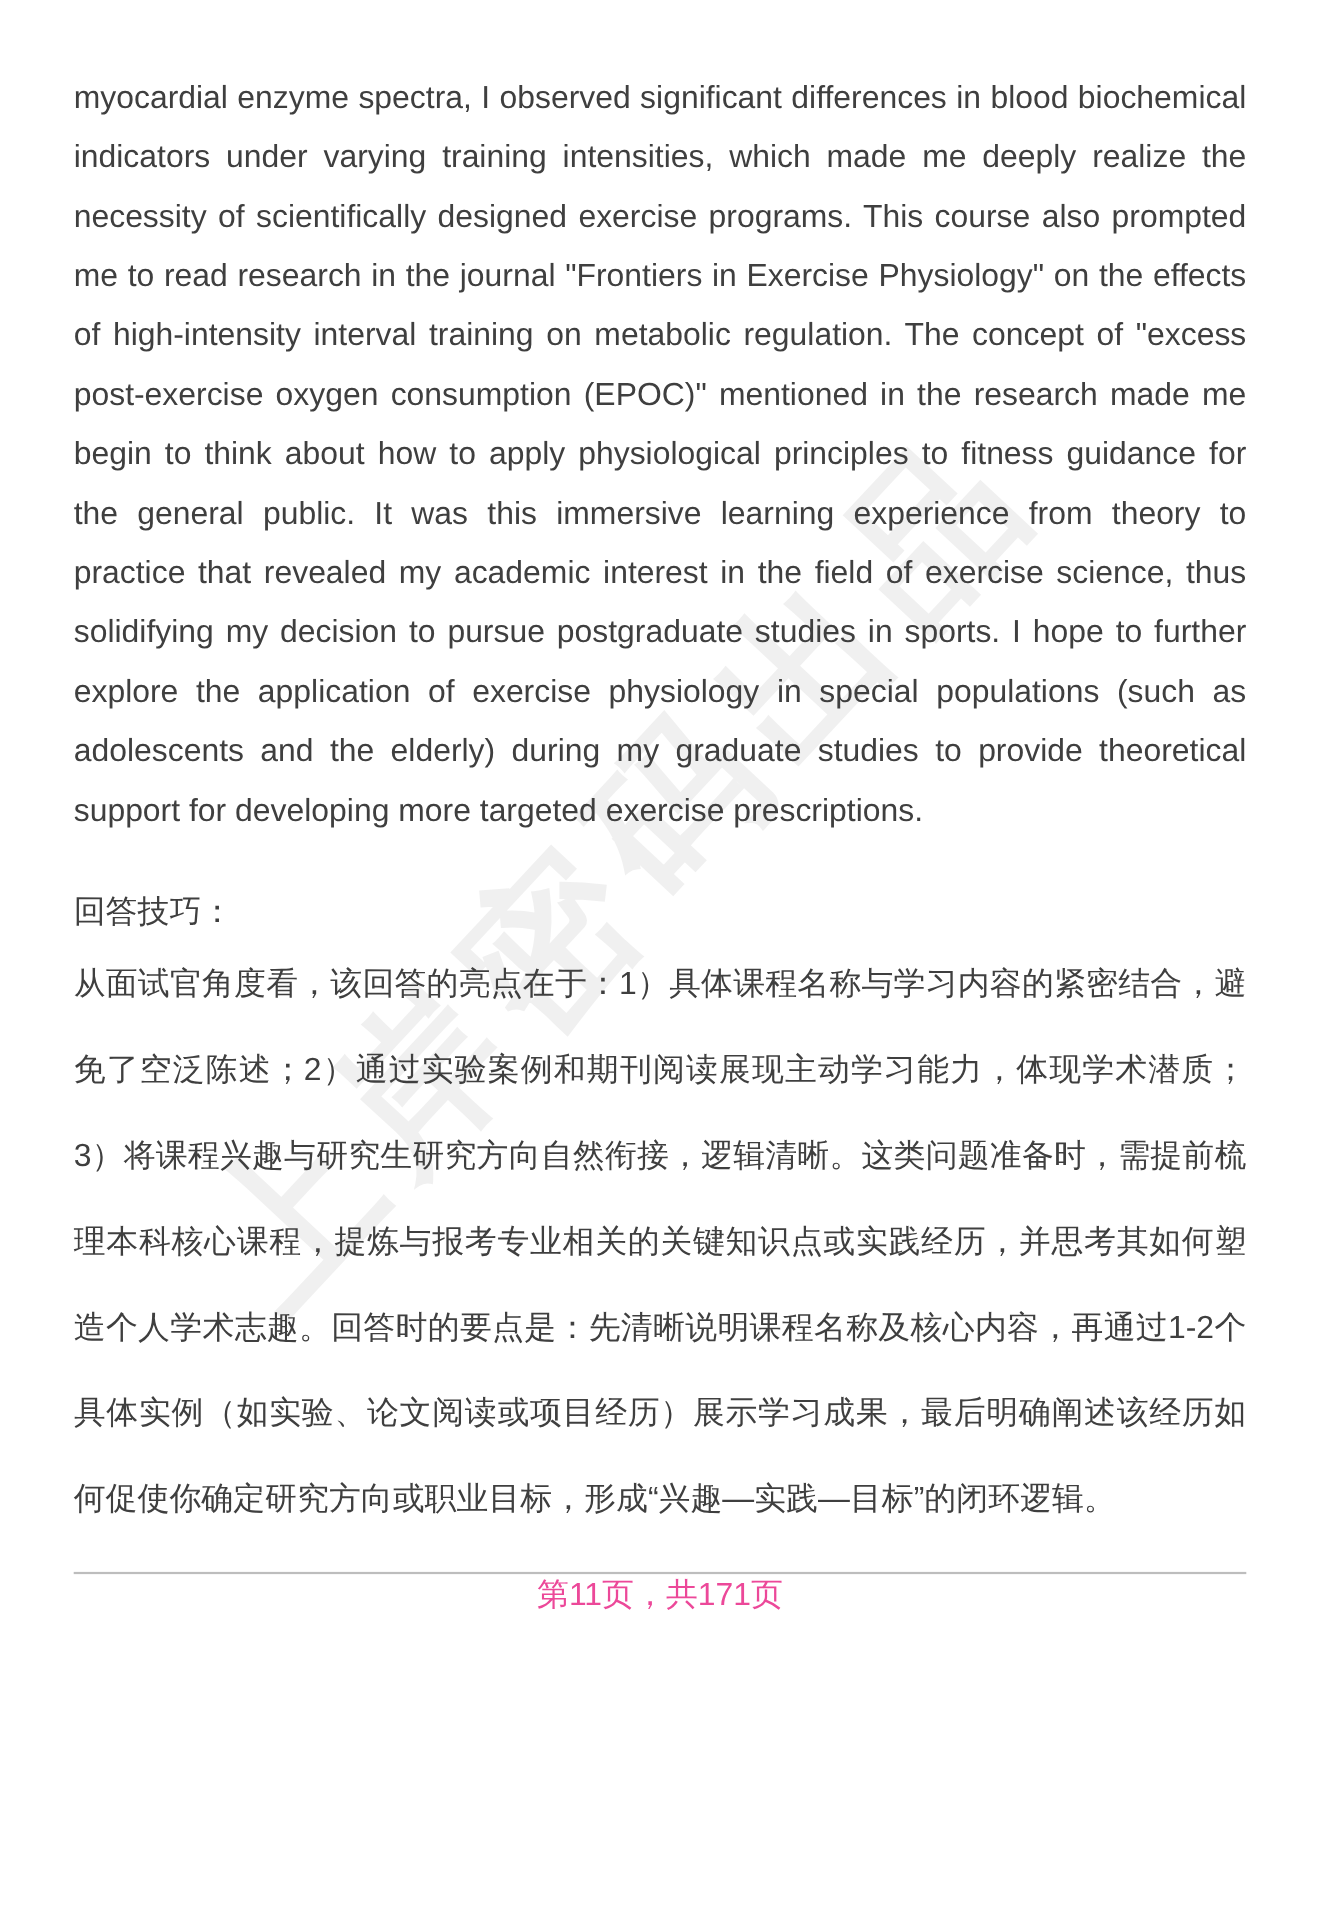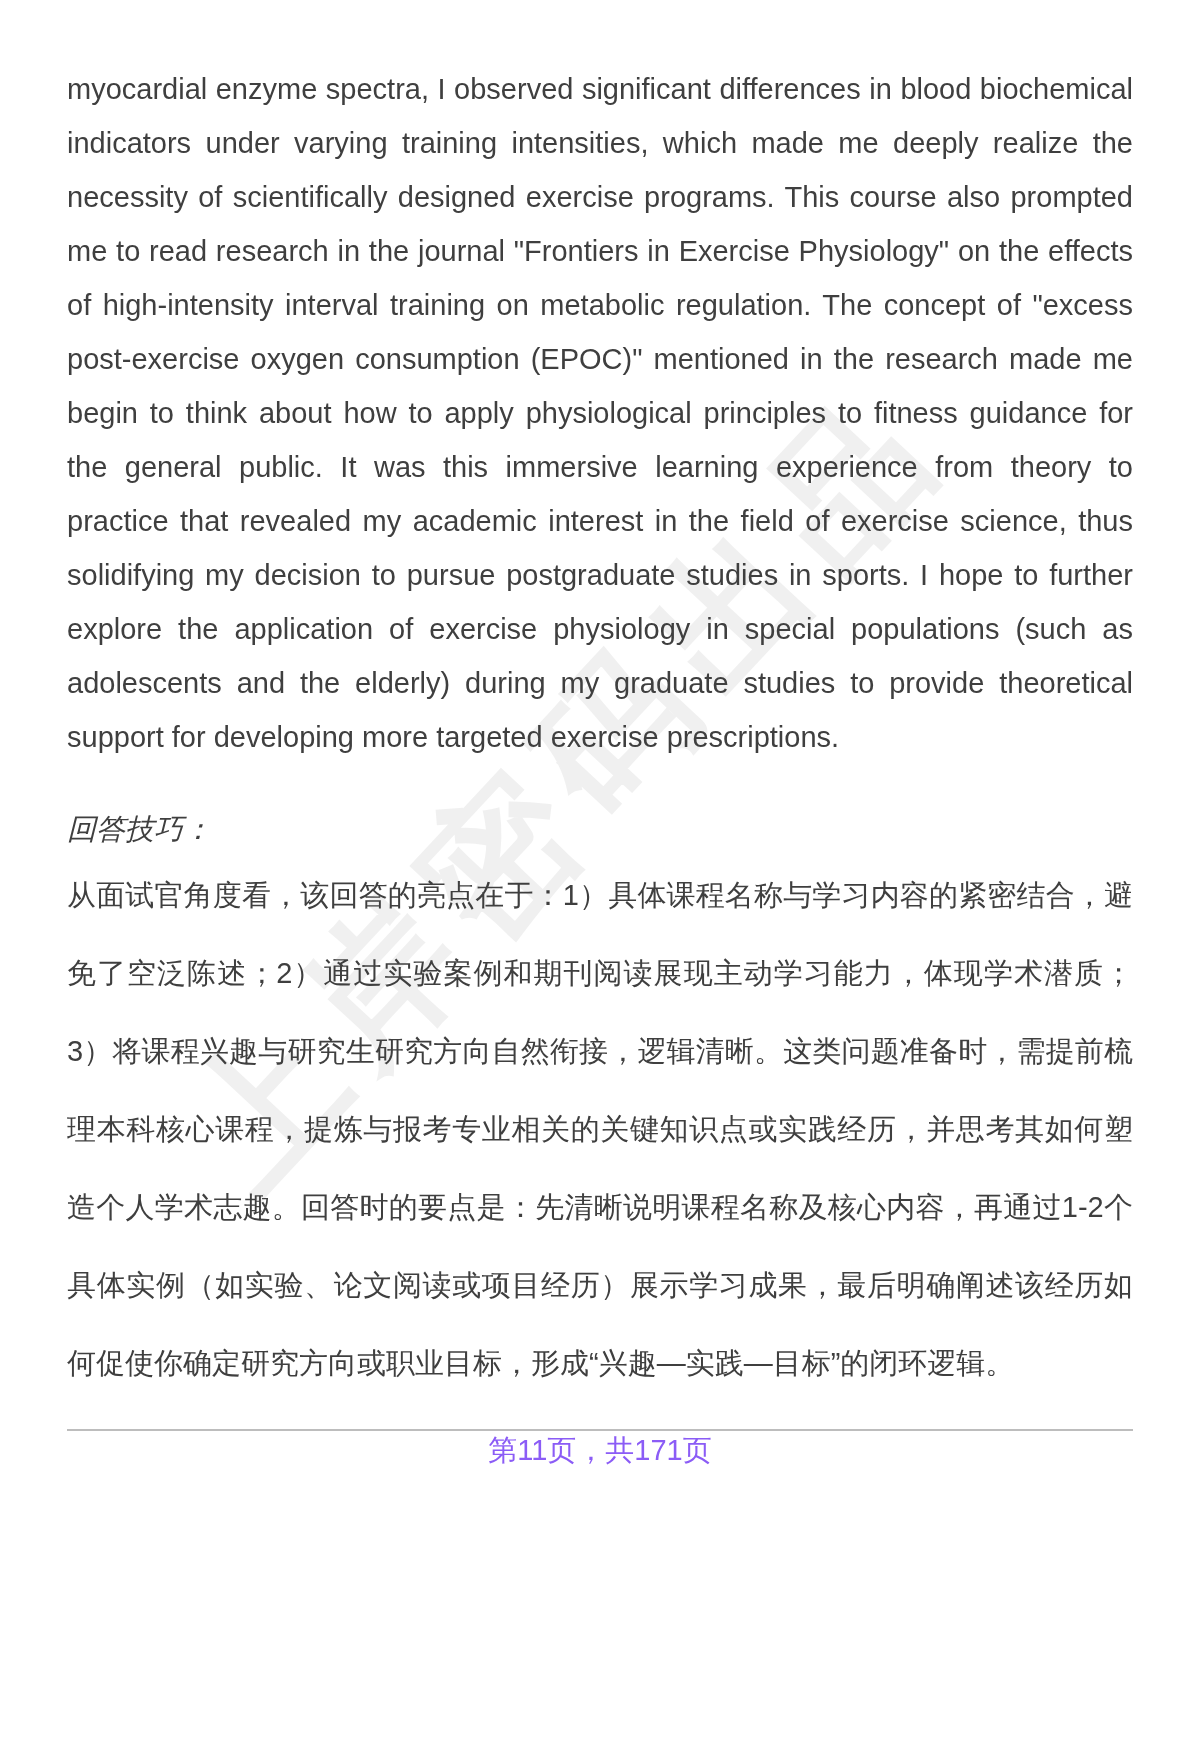--- a/index.html
+++ b/index.html
@@ -39,21 +39,20 @@
     font-size: 29px;
     line-height: 54px;
     text-align: justify;
     margin: 0;
   }
 
   .tips-heading {
     font-size: 29px;
     line-height: 54px;
     margin: 38px 0 0 0;
-    font-style: italic;
   }
 
   .body-zh {
     font-size: 29px;
     line-height: 78px;
     text-align: justify;
     margin: 0;
   }
 
   .divider {
@@ -69,21 +68,21 @@
     line-height: 43px;
     margin: 36px 0 0 0;
     text-align: justify;
   }
 
   .page-footer {
     text-align: center;
     font-size: 29px;
     line-height: 34px;
     margin: 2px 0 0 0;
-    color: #8b5cf6;
+    color: #ec4899;
   }
 </style>
 </head>
 <body>
 
 <div class="watermark">上岸密码出品</div>
 
 <div class="content">
 
   <p class="body-en">myocardial enzyme spectra, I observed significant differences in blood biochemical indicators under varying training intensities, which made me deeply realize the necessity of scientifically designed exercise programs. This course also prompted me to read research in the journal "Frontiers in Exercise Physiology" on the effects of high-intensity interval training on metabolic regulation. The concept of "excess post-exercise oxygen consumption (EPOC)" mentioned in the research made me begin to think about how to apply physiological principles to fitness guidance for the general public. It was this immersive learning experience from theory to practice that revealed my academic interest in the field of exercise science, thus solidifying my decision to pursue postgraduate studies in sports. I hope to further explore the application of exercise physiology in special populations (such as adolescents and the elderly) during my graduate studies to provide theoretical support for developing more targeted exercise prescriptions.</p>

